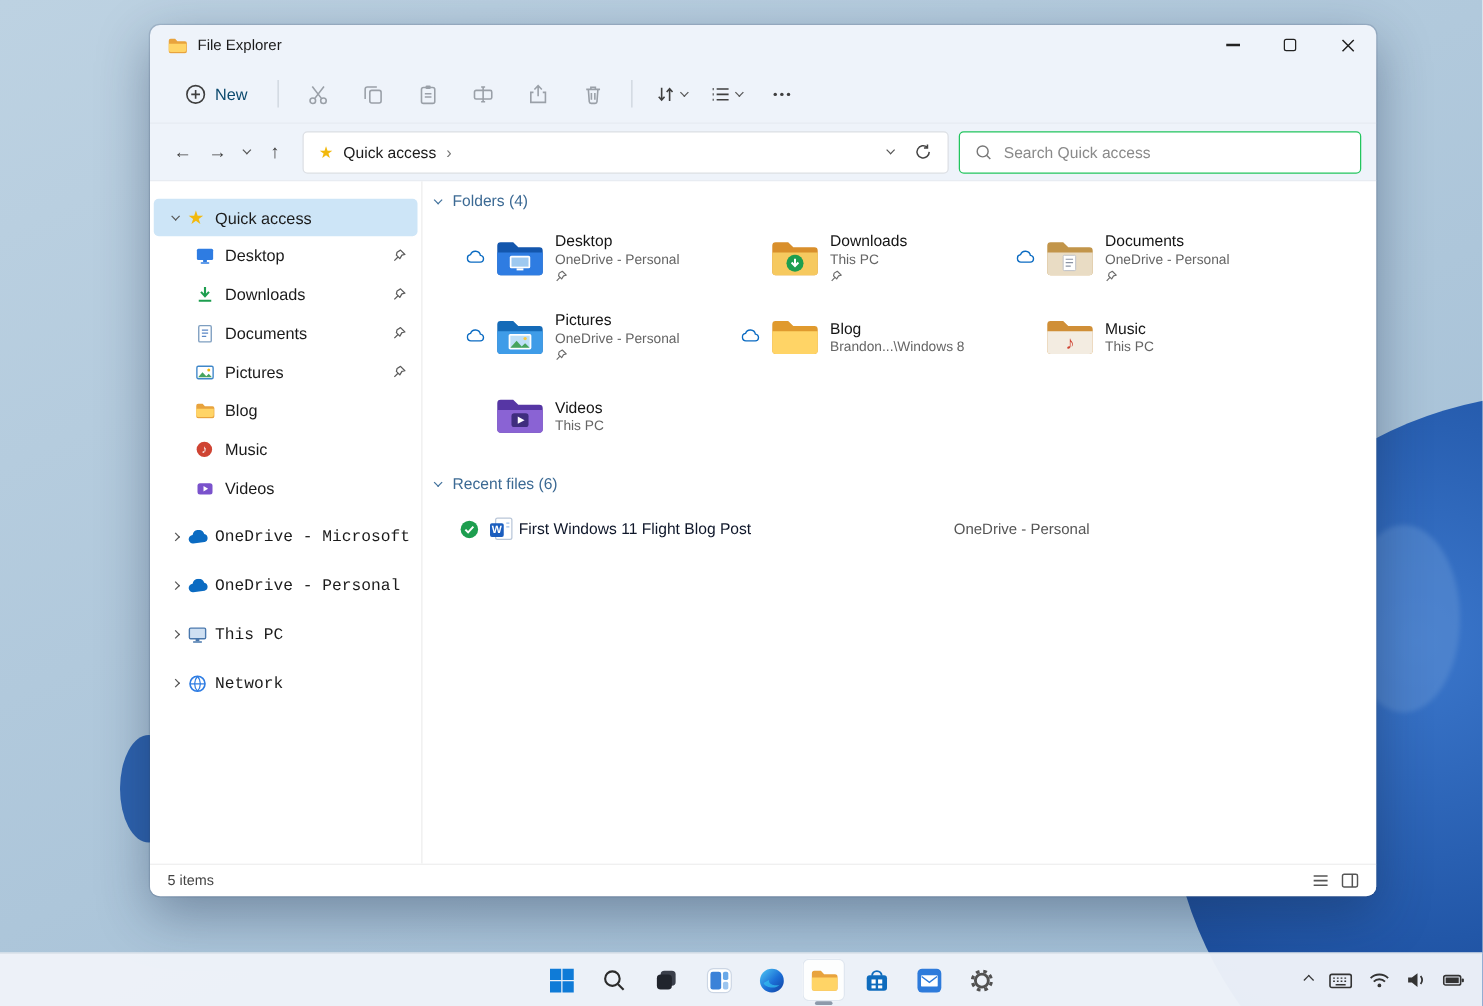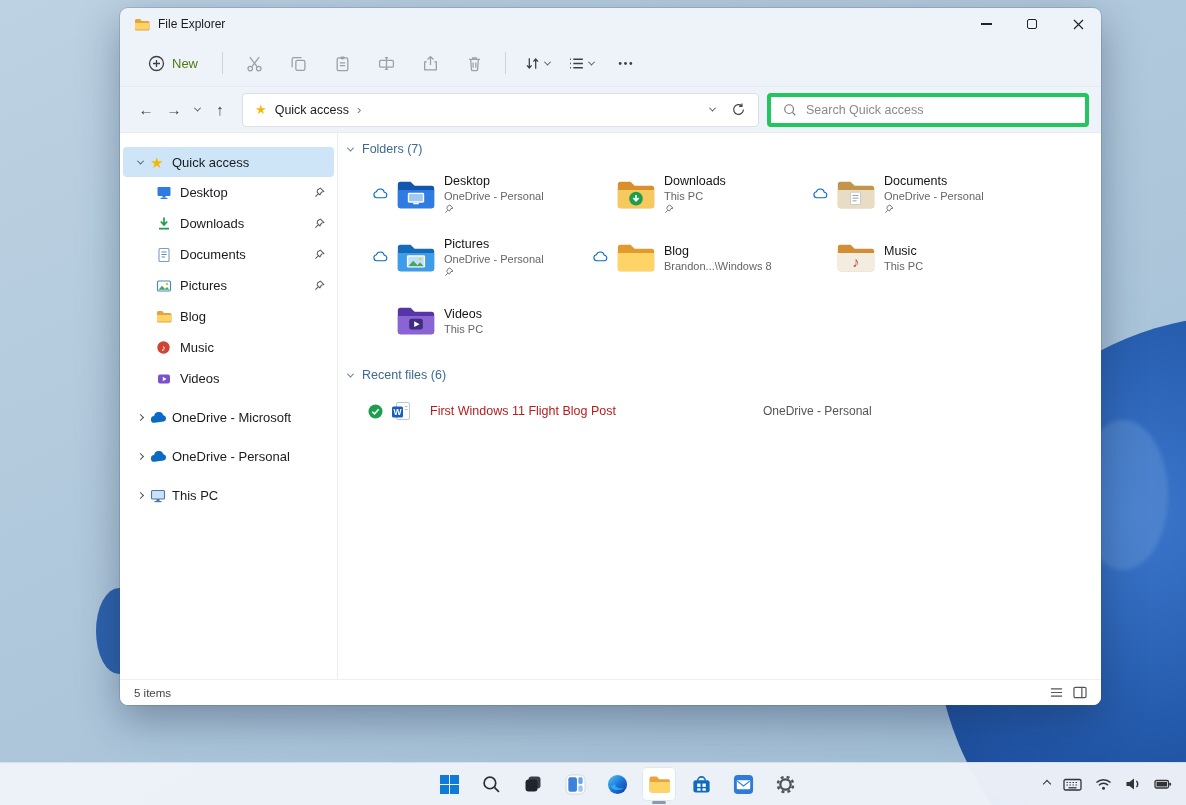--- a/index.html
+++ b/index.html
@@ -9,60 +9,60 @@
 
   
   .bloom1 { position:absolute; left:935px; top:315px; width:620px; height:620px; border-radius:50%;
             background:radial-gradient(circle at 32% 32%, #3b77cc 0%, #2257a8 40%, #16428c 68%, #123a7e 100%); }
   .bloom2 { position:absolute; left:1078px; top:420px; width:90px; height:150px; border-radius:50%;
             background:#5d8fd2; opacity:.55; filter:blur(2px); }
   .bloom-left { position:absolute; left:96px; top:588px; width:46px; height:86px; border-radius:50%;
             background:#2d62ae; }
 
   
-  .window { position:absolute; left:120px; top:8px; width:981px; height:697px; background:#eef3fa;
+  .window { position:absolute; left:120px; top:20px; width:981px; height:697px; background:#eef3fa;
             border-radius:8px; overflow:hidden; display:flex; flex-direction:column;
             box-shadow:0 14px 42px rgba(20,40,70,.38), 0 0 0 1px rgba(60,80,110,.18);justify-content:center; }
 
   .titlebar { height:32px; flex:0 0 auto; display:flex; align-items:center; padding-left:14px; }
   .tb-title { font-size:12px; color:#1b1b1b; margin-left:8px; }
   .win-controls { margin-left:auto; display:flex; height:100%; }
   .win-btn { width:46px; height:100%; display:flex; align-items:center; justify-content:center; }
   .min-glyph { width:11px; height:1.4px; background:#222; }
   .max-glyph { width:10px; height:10px; border:1.2px solid #222; border-radius:2px; }
 
   .toolbar { height:46px; flex:0 0 auto; display:flex; align-items:center; padding:0 18px; gap:10px; }
   .tool-btn { height:34px; min-width:34px; border-radius:4px; display:flex; align-items:center; justify-content:center; gap:4px; }
-  .new-btn { padding:0 10px; font-size:13px; color:#4d7c0f; gap:7px; }
+  .new-btn { padding:0 10px; font-size:13px; color:#0c4a6e; gap:7px; }
   .tdiv { width:1px; height:22px; background:#ccd3dc; margin:0 4px; }
 
   .addr { height:46px; flex:0 0 auto; display:flex; align-items:center; padding:0 12px; border-top:1px solid #e6ebf2; }
   .nav-btn { width:28px; height:30px; display:flex; align-items:center; justify-content:center;
              color:#3d3d3d; font-size:15px; border-radius:4px; }
   .nav-btn.narrow { width:18px; }
   .crumb-box { flex:1; height:34px; background:#fff; border:1px solid #dcdfe4; border-radius:4px;
                display:flex; align-items:center; padding:0 12px; margin:0 8px; gap:8px; }
   .crumb-text { font-size:12.5px; color:#1b1b1b; }
   .crumb-right { margin-left:auto; display:flex; align-items:center; gap:16px; }
-  .search-box { width:322px; height:34px; background:#fff; border:4px solid #22c55e; border-radius:4px;
+  .search-box { width:322px; height:34px; background:#fff; border:1px solid #22c55e; border-radius:4px;
                 display:flex; align-items:center; padding:0 12px; gap:9px; }
   .search-box input { border:none; outline:none; flex:1; font-size:12.5px; color:#333; background:transparent; font-family:inherit; }
   .search-box input::placeholder { color:#8a8a8a; }
 
   .wbody { flex:1; min-height:0; display:flex; background:#fff; border-top:1px solid #e8ecf2; }
 
   
   .sidebar { width:218px; flex:0 0 auto; padding-top:14px; border-right:1px solid #ededed; }
   .side-row { height:31px; display:flex; align-items:center; font-size:13px; color:#1b1b1b; position:relative; }
   .qa-row { height:30px; background:#cde5f7; border-radius:4px; margin:0 3px; padding-left:7px; }
   .row-chev { width:20px; display:flex; align-items:center; justify-content:center; flex:0 0 auto; }
   .row-icon { width:22px; display:flex; align-items:center; flex:0 0 auto; }
   .child { padding-left:36px; }
   .child .row-icon { width:24px; }
-  .grp { height:39px; padding-left:10px; }
+  .grp { height:39px; padding-left:10px;font-family:Liberation Mono, monospace; }
   .grp-start { margin-top:4px; }
   .side-pin { position:absolute; right:12px; top:10px; }
   .star-glyph { color:#f2b90d; font-size:15px; line-height:1; }
 
   
   .chev { display:inline-block; width:6px; height:6px; border-right:1.4px solid #555; border-bottom:1.4px solid #555; }
   .chev.down { transform:rotate(45deg) translate(-1px,-1px); }
   .chev.right { transform:rotate(-45deg); }
   .chev.up { transform:rotate(-135deg); }
   .chev.blue { border-color:#41719c; }
@@ -75,21 +75,21 @@
   .tile { height:55px; display:flex; align-items:center; position:relative; padding-left:36px; }
   .tile-cloud { position:absolute; left:13px; top:21px; }
   .ficon { flex:0 0 auto; }
   .t-text { margin-left:8px; min-width:0; }
   .t-name { font-size:12.5px; color:#141414; }
   .t-loc { font-size:11px; color:#656565; margin-top:2px; white-space:nowrap; }
   .t-pin { margin-top:2px; height:11px; line-height:0; }
 
   .recent-head { margin-top:15px; }
   .file-row { display:flex; align-items:center; height:36px; margin-left:30px; position:relative; }
-  .fr-name { font-size:12.5px; color:#b91c1c; margin-left:19px; }
+  .fr-name { font-size:12.5px; color:#0f172a; margin-left:4px; }
   .fr-loc { position:absolute; left:395px; font-size:12px; color:#555; }
   .fr-word { margin-left:8px; }
 
   .statusbar { height:26px; flex:0 0 auto; display:flex; align-items:center; padding:0 14px;
                font-size:11.5px; color:#444; background:#fff; border-top:1px solid #f0f0f0; }
   .sb-icons { margin-left:auto; display:flex; gap:10px; align-items:center; }
 
   
   .taskbar { position:absolute; left:0; bottom:0; width:100%; height:43px;
              background:rgba(238,243,249,.97); border-top:1px solid #d8dfe8; }
@@ -392,26 +392,38 @@
         <span class="row-icon">
             <svg width="16" height="16" viewBox="0 0 16 16">
               <rect x="1.5" y="2.5" width="13" height="8.5" rx="1" fill="#cfe0f2" stroke="#4a78ad" stroke-width="1.1"></rect>
               <rect x="6.5" y="11" width="3" height="2" fill="#4a78ad"></rect>
               <rect x="4.5" y="13" width="7" height="1.2" fill="#4a78ad"></rect>
             </svg>
           </span>
         <span>This PC</span>
       </div>
 
+      <div class="side-row grp">
+        <span class="row-chev">
+            <span class="chev right tiny"></span>
+          </span>
+        <span class="row-icon">
+            <svg width="16" height="16" viewBox="0 0 16 16">
+              <circle cx="8" cy="8" r="6" fill="none" stroke="#2f7de3" stroke-width="1.3"></circle>
+              <path d="M2 8h12M8 2a9 9 0 0 1 0 12M8 2a9 9 0 0 0 0 12" fill="none" stroke="#2f7de3" stroke-width="1"></path>
+            </svg>
+          </span>
+        <span>Network</span>
+      </div>
     </div>
 
     <div class="content">
       <div class="sec-head">
         <span class="chev down tiny blue"></span>
-        <span>Folders (7)</span>
+        <span>Folders (4)</span>
       </div>
 
       <div class="tiles">
 
         <div class="tile">
           <span class="tile-cloud">
               <svg width="15" height="11" viewBox="0 0 15 11">
                 <path d="M3.8 9.7a3 3 0 0 1-.4-5.95A4.1 4.1 0 0 1 11.3 4.3a2.7 2.7 0 0 1-.4 5.4z" fill="#fff" stroke="#0b6bc2" stroke-width="1.1"></path>
               </svg>
             </span>

